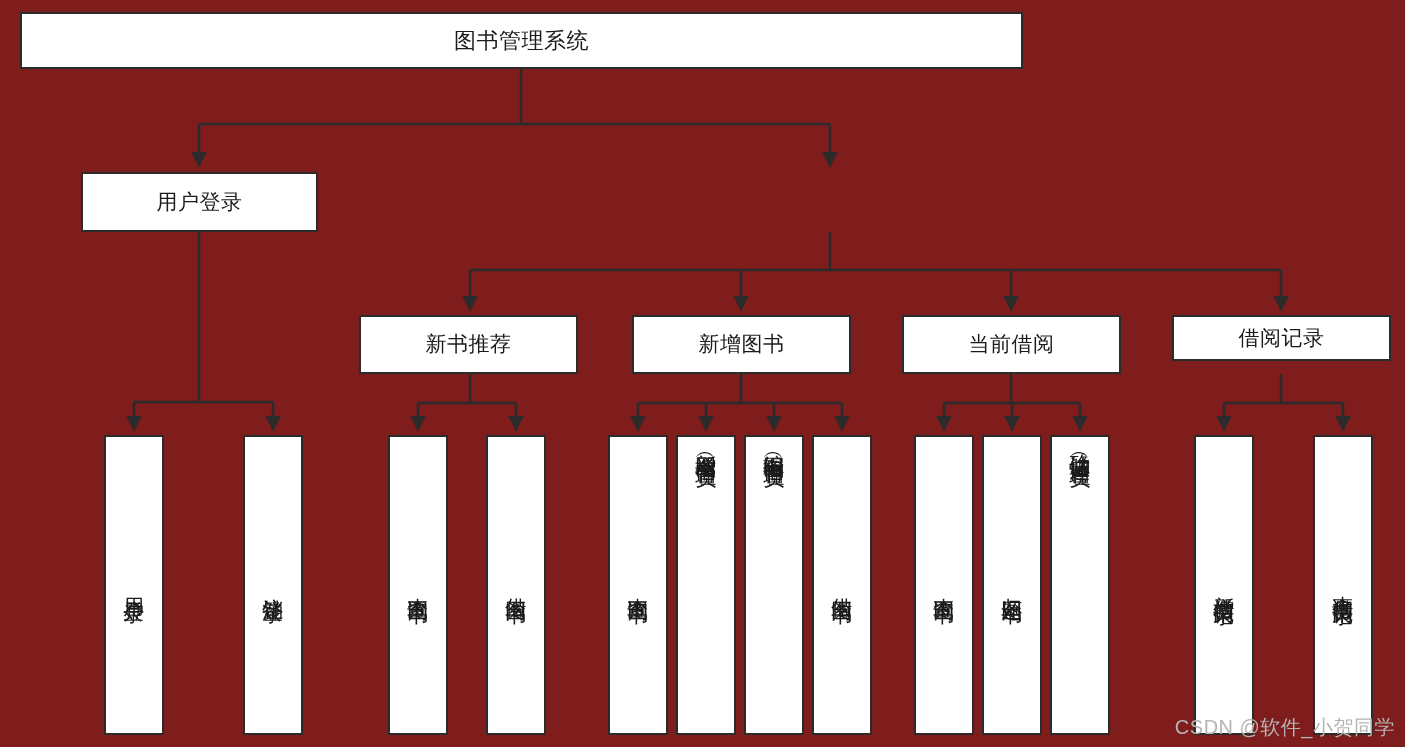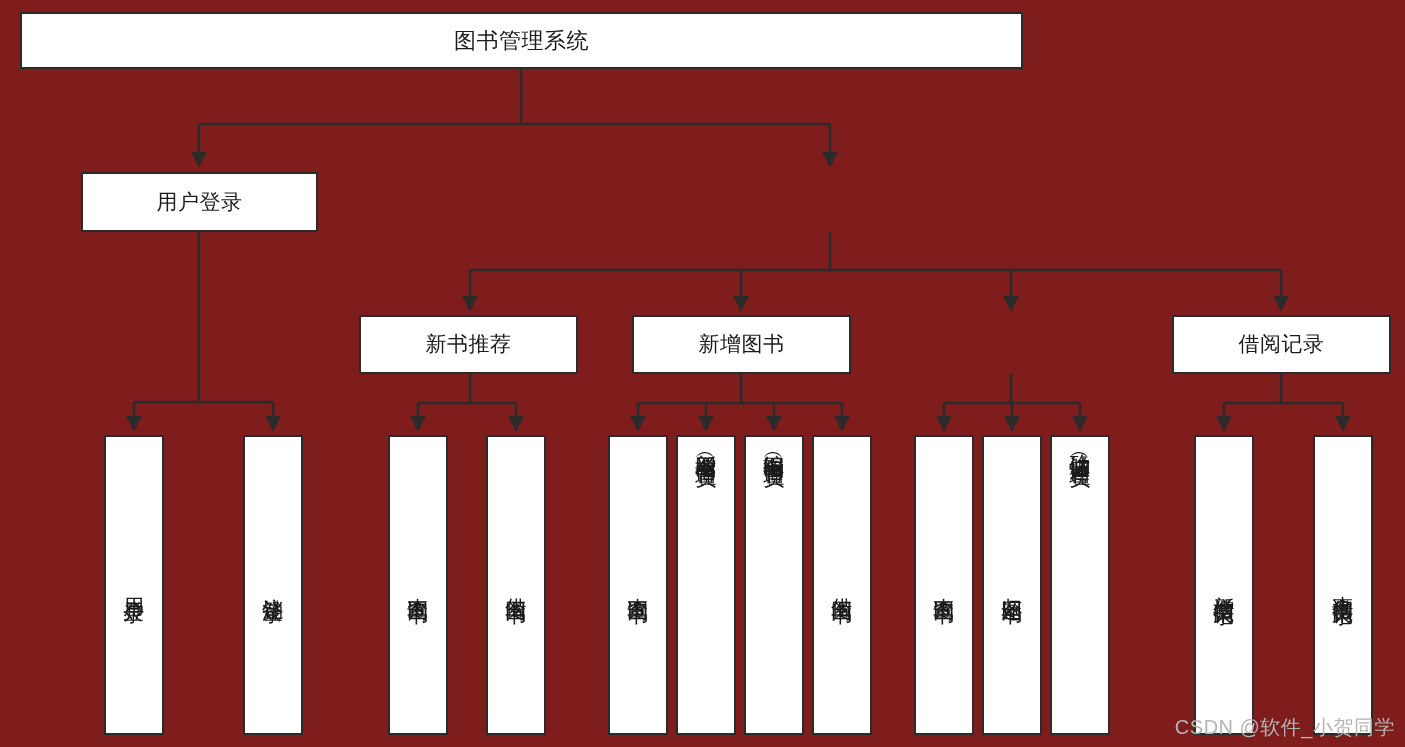--- a/index.html
+++ b/index.html
@@ -128,21 +128,24 @@
   <div class="node" style="left:81px; top:172px; width:237px; height:60px;">
     <span class="lbl">用户登录</span>
   </div>
 
   <div class="node" style="left:359px; top:315px; width:219px; height:59px;">
     <span class="lbl">新书推荐</span>
   </div>
   <div class="node" style="left:632px; top:315px; width:219px; height:59px;">
     <span class="lbl">新增图书</span>
   </div>
-  <div class="node" style="left:1172px; top:315px; width:219px; height:59px;">
+  <div class="node" style="left:902px; top:315px; width:219px; height:59px;">
+    <span class="lbl">当前借阅</span>
+  </div>
+  <div class="node" style="left:1172px; top:315px; width:219px; height:46px;">
     <span class="lbl">借阅记录</span>
   </div>
 
   <div class="node leaf" style="left:104px; top:435px; width:60px; height:300px;">
     <span class="lbl">用户登录</span>
   </div>
   <div class="node leaf" style="left:243px; top:435px; width:60px; height:300px;">
     <span class="lbl">注销登录</span>
   </div>
 

